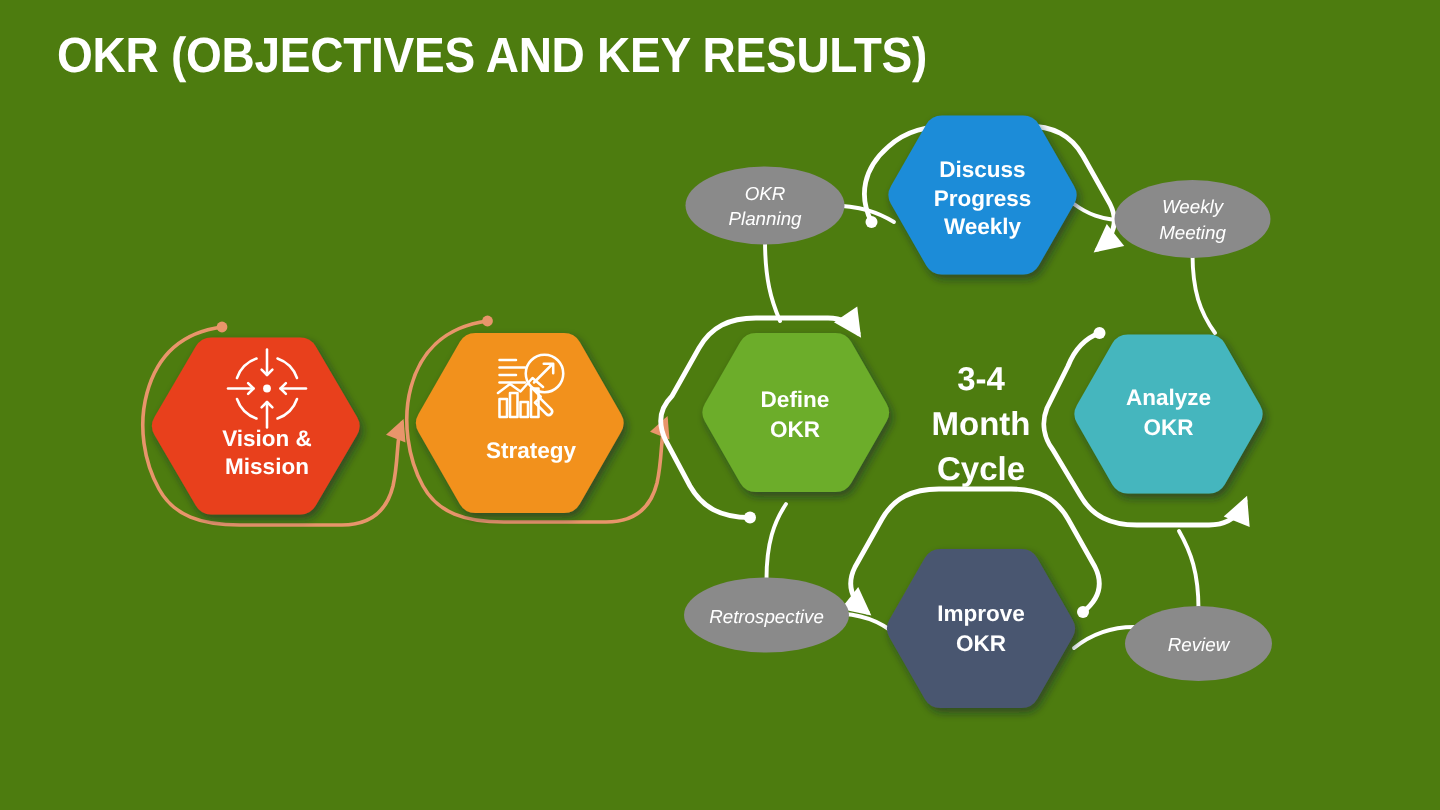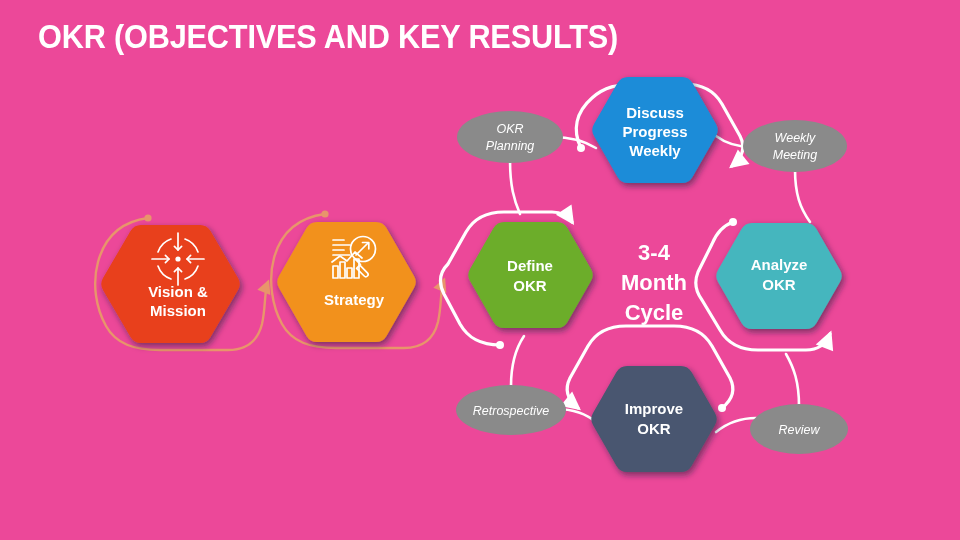--- a/index.html
+++ b/index.html
@@ -10,21 +10,21 @@
   body {
     width: 960px;
     height: 540px;
     overflow: hidden;
     font-family: "Liberation Sans", sans-serif;
   }
   #slide {
     position: relative;
     width: 960px;
     height: 540px;
-    background: #ec4899;
+    background: #4d7c0f;
   }
   #page-title {
     position: absolute;
     left: 38px;
     top: 18px;
     font-size: 33px;
     font-weight: bold;
     color: #FFFFFF;
     letter-spacing: -0.2px;
     transform: scaleX(0.93);

